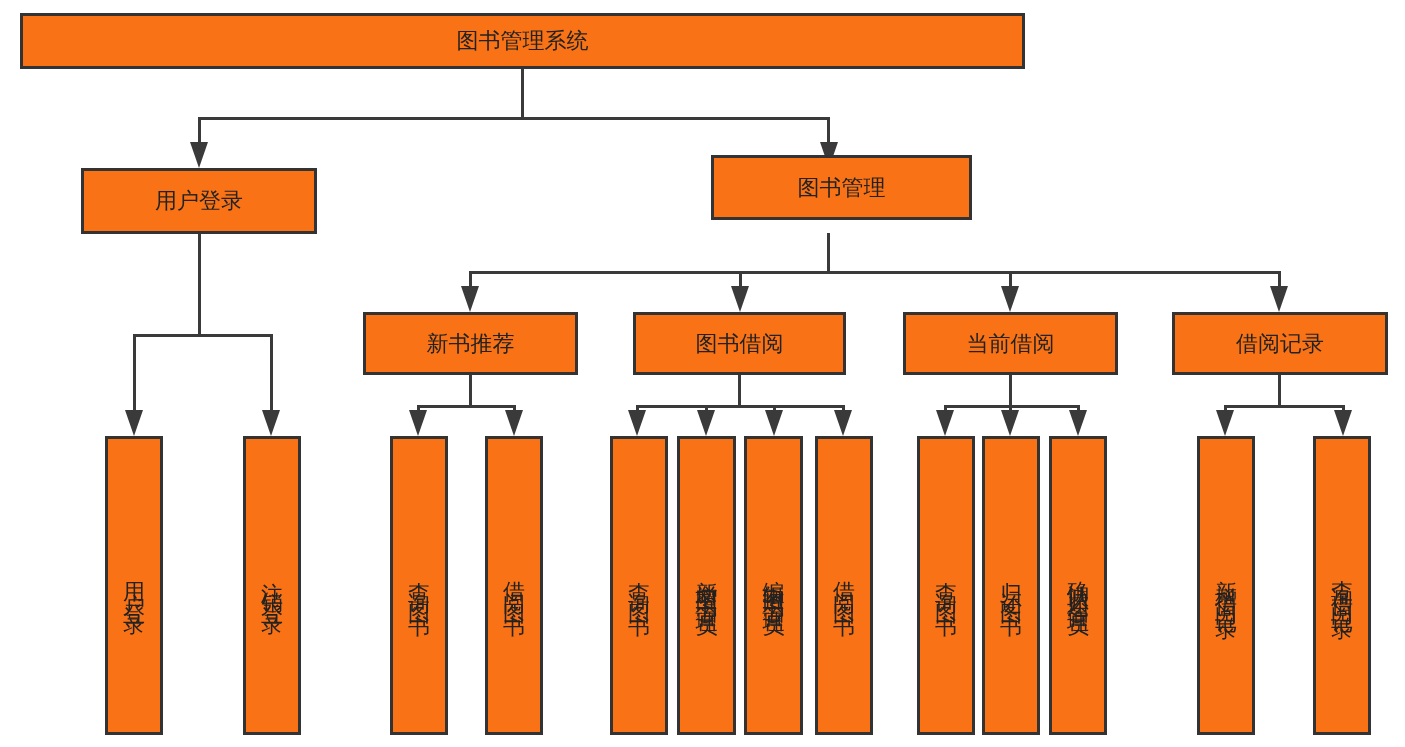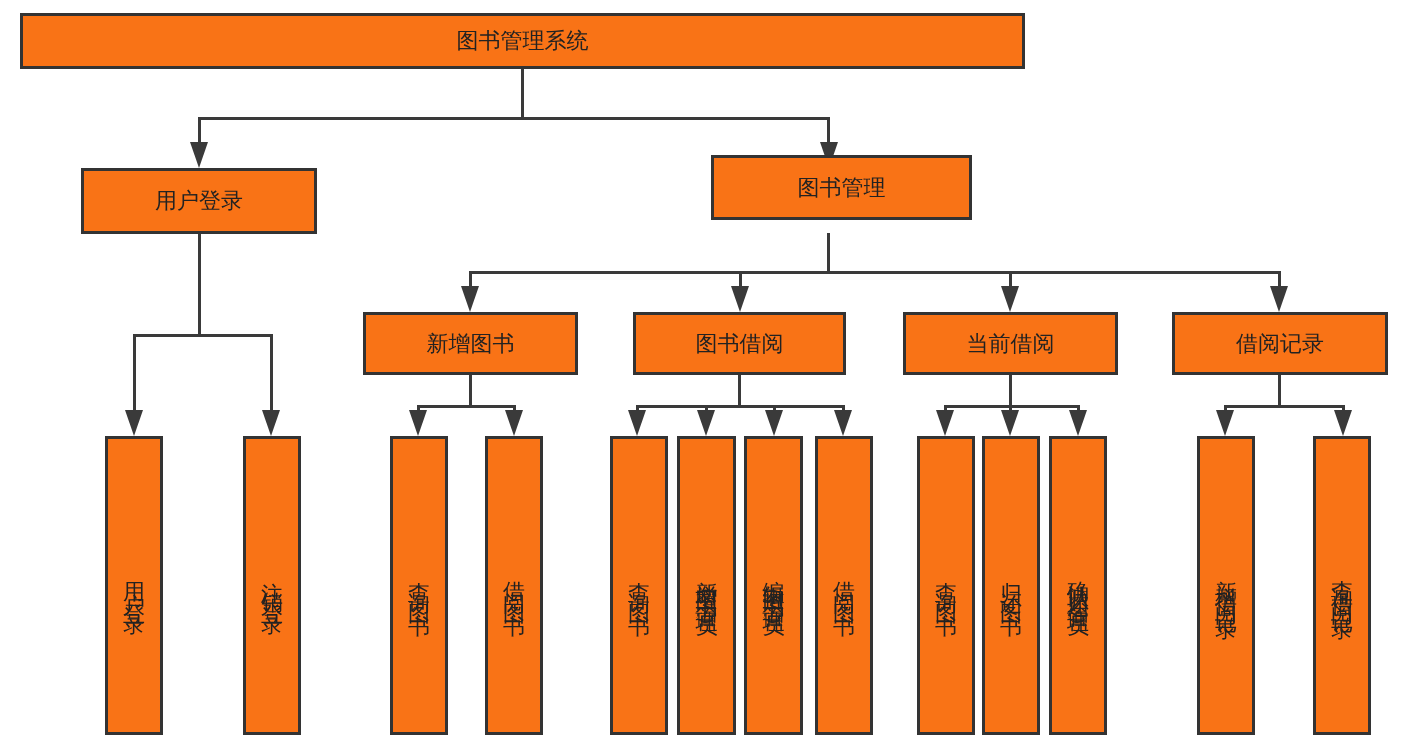--- a/index.html
+++ b/index.html
@@ -63,21 +63,21 @@
   <div class="vl" style="left:469px;top:271px;height:16px;"></div>
   <div class="ar" style="left:461px;top:286px;"></div>
   <div class="vl" style="left:739px;top:271px;height:16px;"></div>
   <div class="ar" style="left:731px;top:286px;"></div>
   <div class="vl" style="left:1009px;top:271px;height:16px;"></div>
   <div class="ar" style="left:1001px;top:286px;"></div>
   <div class="vl" style="left:1278px;top:271px;height:16px;"></div>
   <div class="ar" style="left:1270px;top:286px;"></div>
 
   <div class="box" style="left:363px;top:312px;width:215px;height:63px;">
-    <span>新增图书</span>
+    <span>新书推荐</span>
   </div>
   <div class="box" style="left:633px;top:312px;width:213px;height:63px;">
     <span>图书借阅</span>
   </div>
   <div class="box" style="left:903px;top:312px;width:215px;height:63px;">
     <span>当前借阅</span>
   </div>
   <div class="box" style="left:1172px;top:312px;width:216px;height:63px;">
     <span>借阅记录</span>
   </div>

